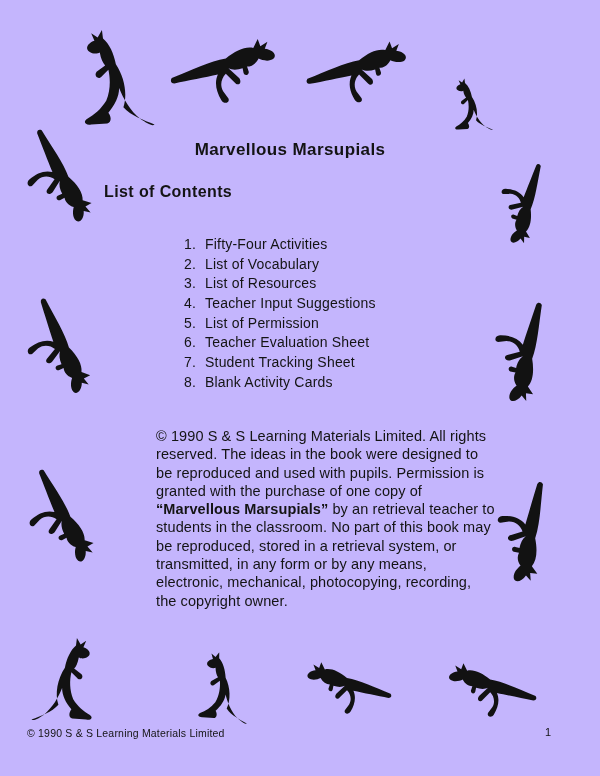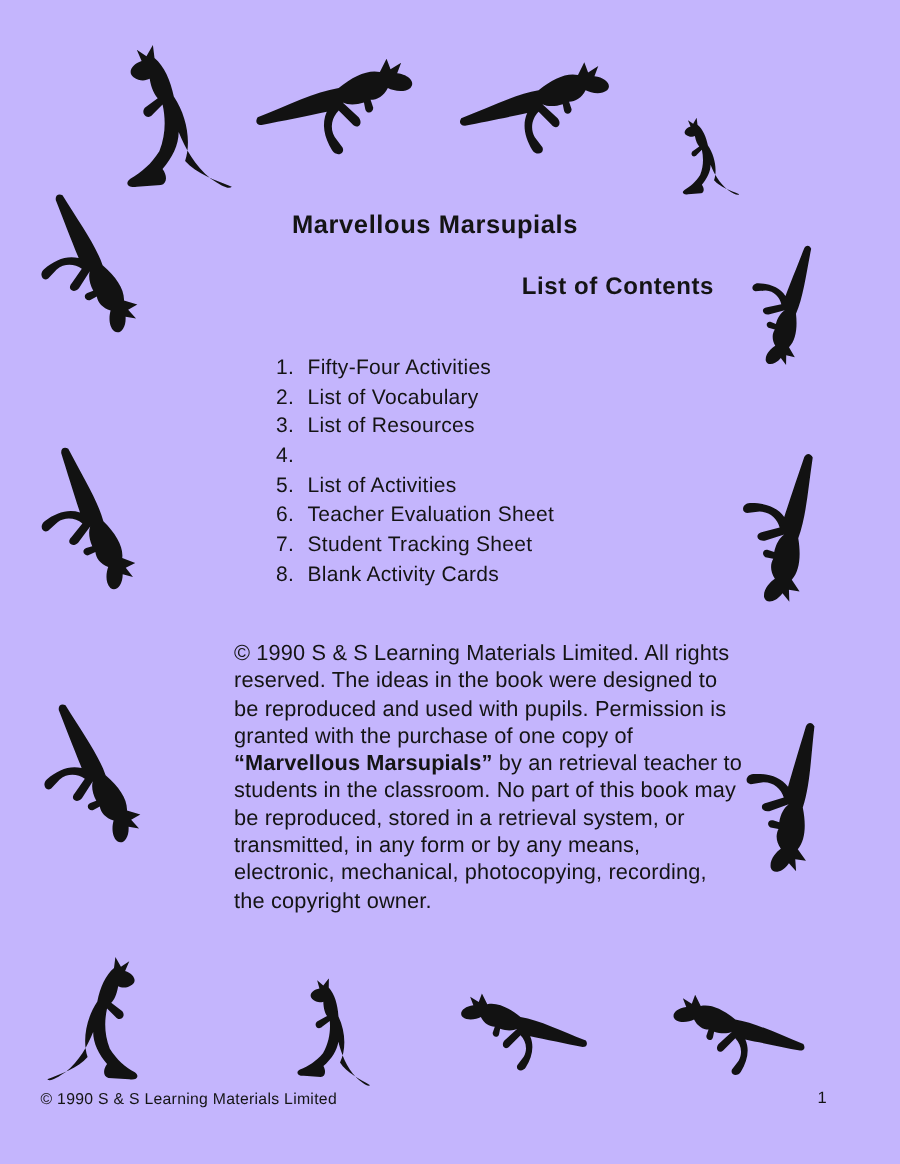--- a/index.html
+++ b/index.html
@@ -15,21 +15,21 @@
   .kang svg{width:100%;height:100%;fill:#121212;}
   .flip{transform:scaleX(-1);}
   
   .content{position:absolute;left:104px;top:0;width:372px;}
   .title{
     position:absolute;left:0;top:140px;width:100%;
     text-align:center;font-size:17px;font-weight:700;letter-spacing:.4px;
   }
   .subtitle{
     position:absolute;left:0;top:183px;width:100%;
-    text-align:right;font-size:16px;font-weight:700;letter-spacing:.4px;
+    text-align:left;font-size:16px;font-weight:700;letter-spacing:.4px;
   }
   .toc{position:absolute;left:80px;top:236px;width:280px;font-size:14px;letter-spacing:.2px;}
   .toc-item{display:flex;height:19.7px;align-items:flex-start;}
   .toc-num{width:21px;flex:0 0 21px;}
   .para{
     position:absolute;left:8px;top:427px;width:372px;
     font-size:14.5px;line-height:18.3px;letter-spacing:.1px;margin-left:44px;
   }
   .para b{font-weight:700;}
   
@@ -134,24 +134,25 @@
       <div class="toc-item">
         <span class="toc-num">2.</span>
         <span>List of Vocabulary</span>
       </div>
       <div class="toc-item">
         <span class="toc-num">3.</span>
         <span>List of Resources</span>
       </div>
       <div class="toc-item">
         <span class="toc-num">4.</span>
+        <span>Teacher Input Suggestions</span>
       </div>
       <div class="toc-item">
         <span class="toc-num">5.</span>
-        <span>List of Activities</span>
+        <span>List of Permission</span>
       </div>
       <div class="toc-item">
         <span class="toc-num">6.</span>
         <span>Teacher Evaluation Sheet</span>
       </div>
       <div class="toc-item">
         <span class="toc-num">7.</span>
         <span>Student Tracking Sheet</span>
       </div>
       <div class="toc-item">

